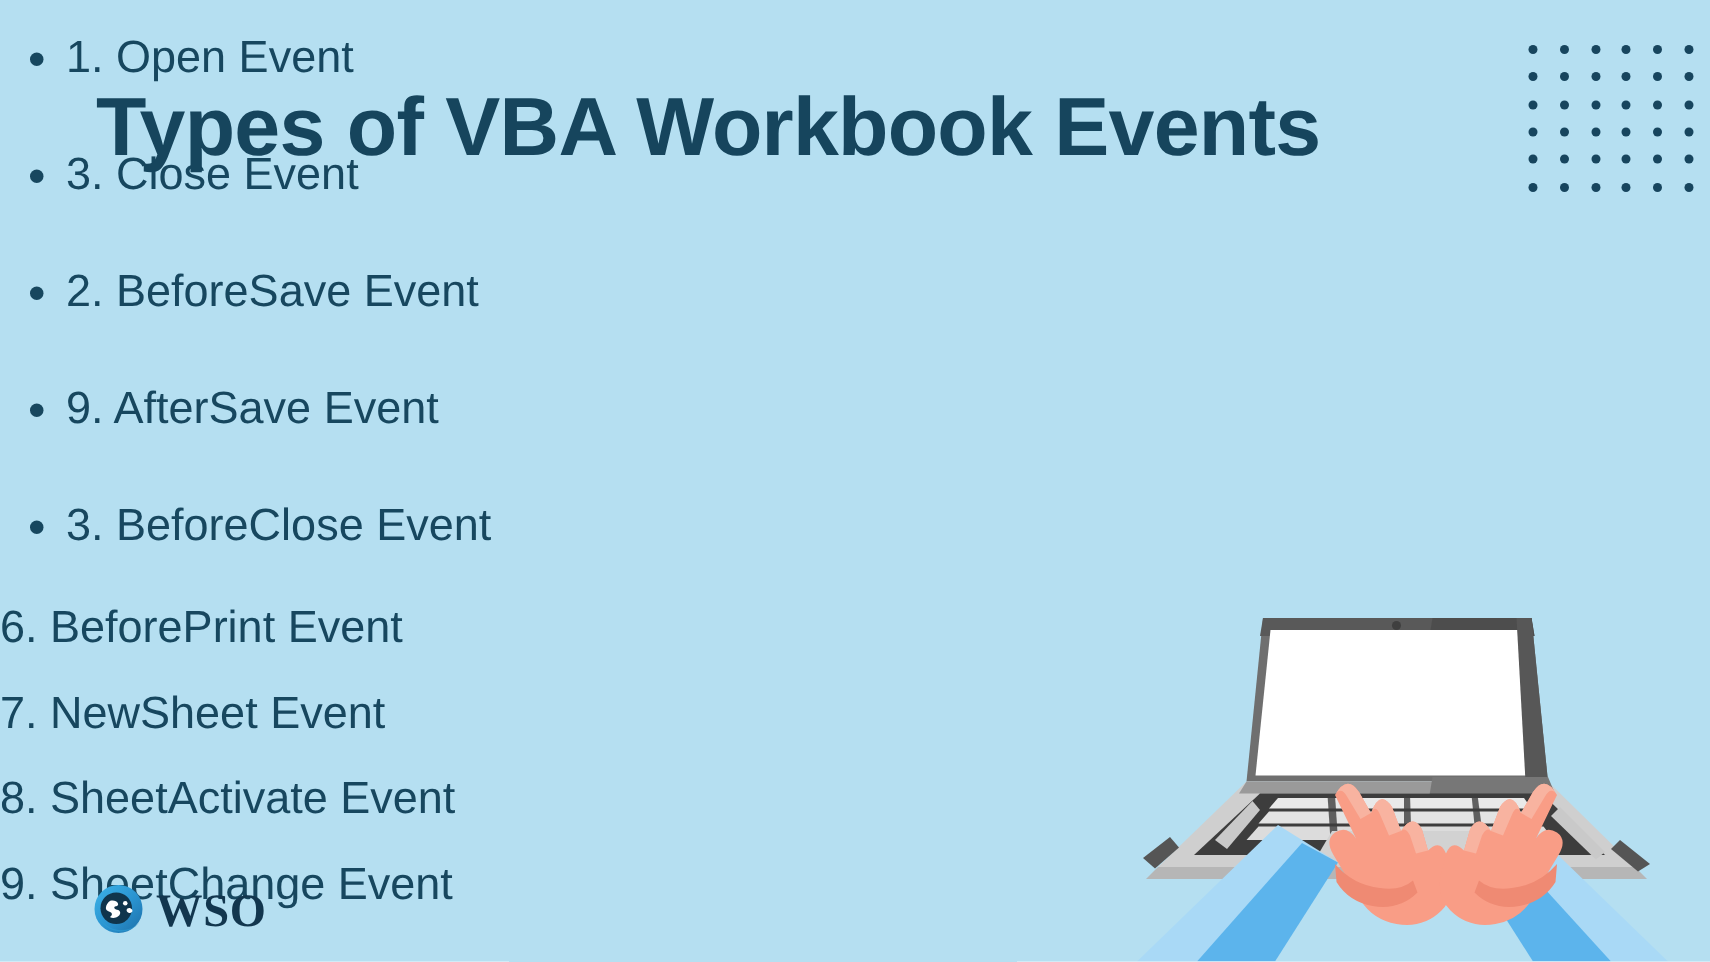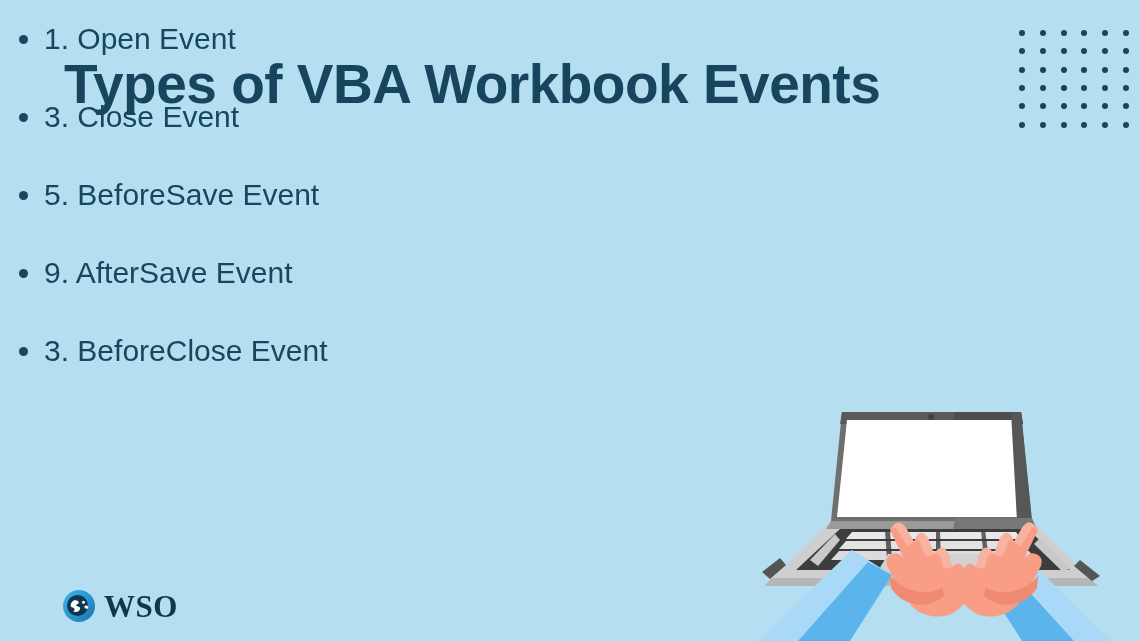--- a/index.html
+++ b/index.html
@@ -124,25 +124,31 @@
     <span></span>
     <span></span>
     <span></span>
   </div>
 
   <h1 id="page-title">Types of VBA Workbook Events</h1>
 
   <ul id="list-left">
     <li class="event-item">1. Open Event</li>
     <li class="event-item">3. Close Event</li>
-    <li class="event-item">5. BeforeSave Event</li>
+    <li class="event-item">2. BeforeSave Event</li>
     <li class="event-item">9. AfterSave Event</li>
     <li class="event-item">3. BeforeClose Event</li>
   </ul>
 
+  <ul id="list-right">
+    <li class="event-item">6. BeforePrint Event</li>
+    <li class="event-item">7. NewSheet Event</li>
+    <li class="event-item">8. SheetActivate Event</li>
+    <li class="event-item">9. SheetChange Event</li>
+  </ul>
 
   <div id="wso-logo">
     <svg id="wso-mark" viewBox="0 0 34 34">
       <defs>
         <linearGradient id="gOuter" x1="0" y1="0" x2="1" y2="1">
           <stop offset="0%" stop-color="#3db3e8"></stop>
           <stop offset="55%" stop-color="#2a93d0"></stop>
           <stop offset="100%" stop-color="#1d6fa8"></stop>
         </linearGradient>
       </defs>

